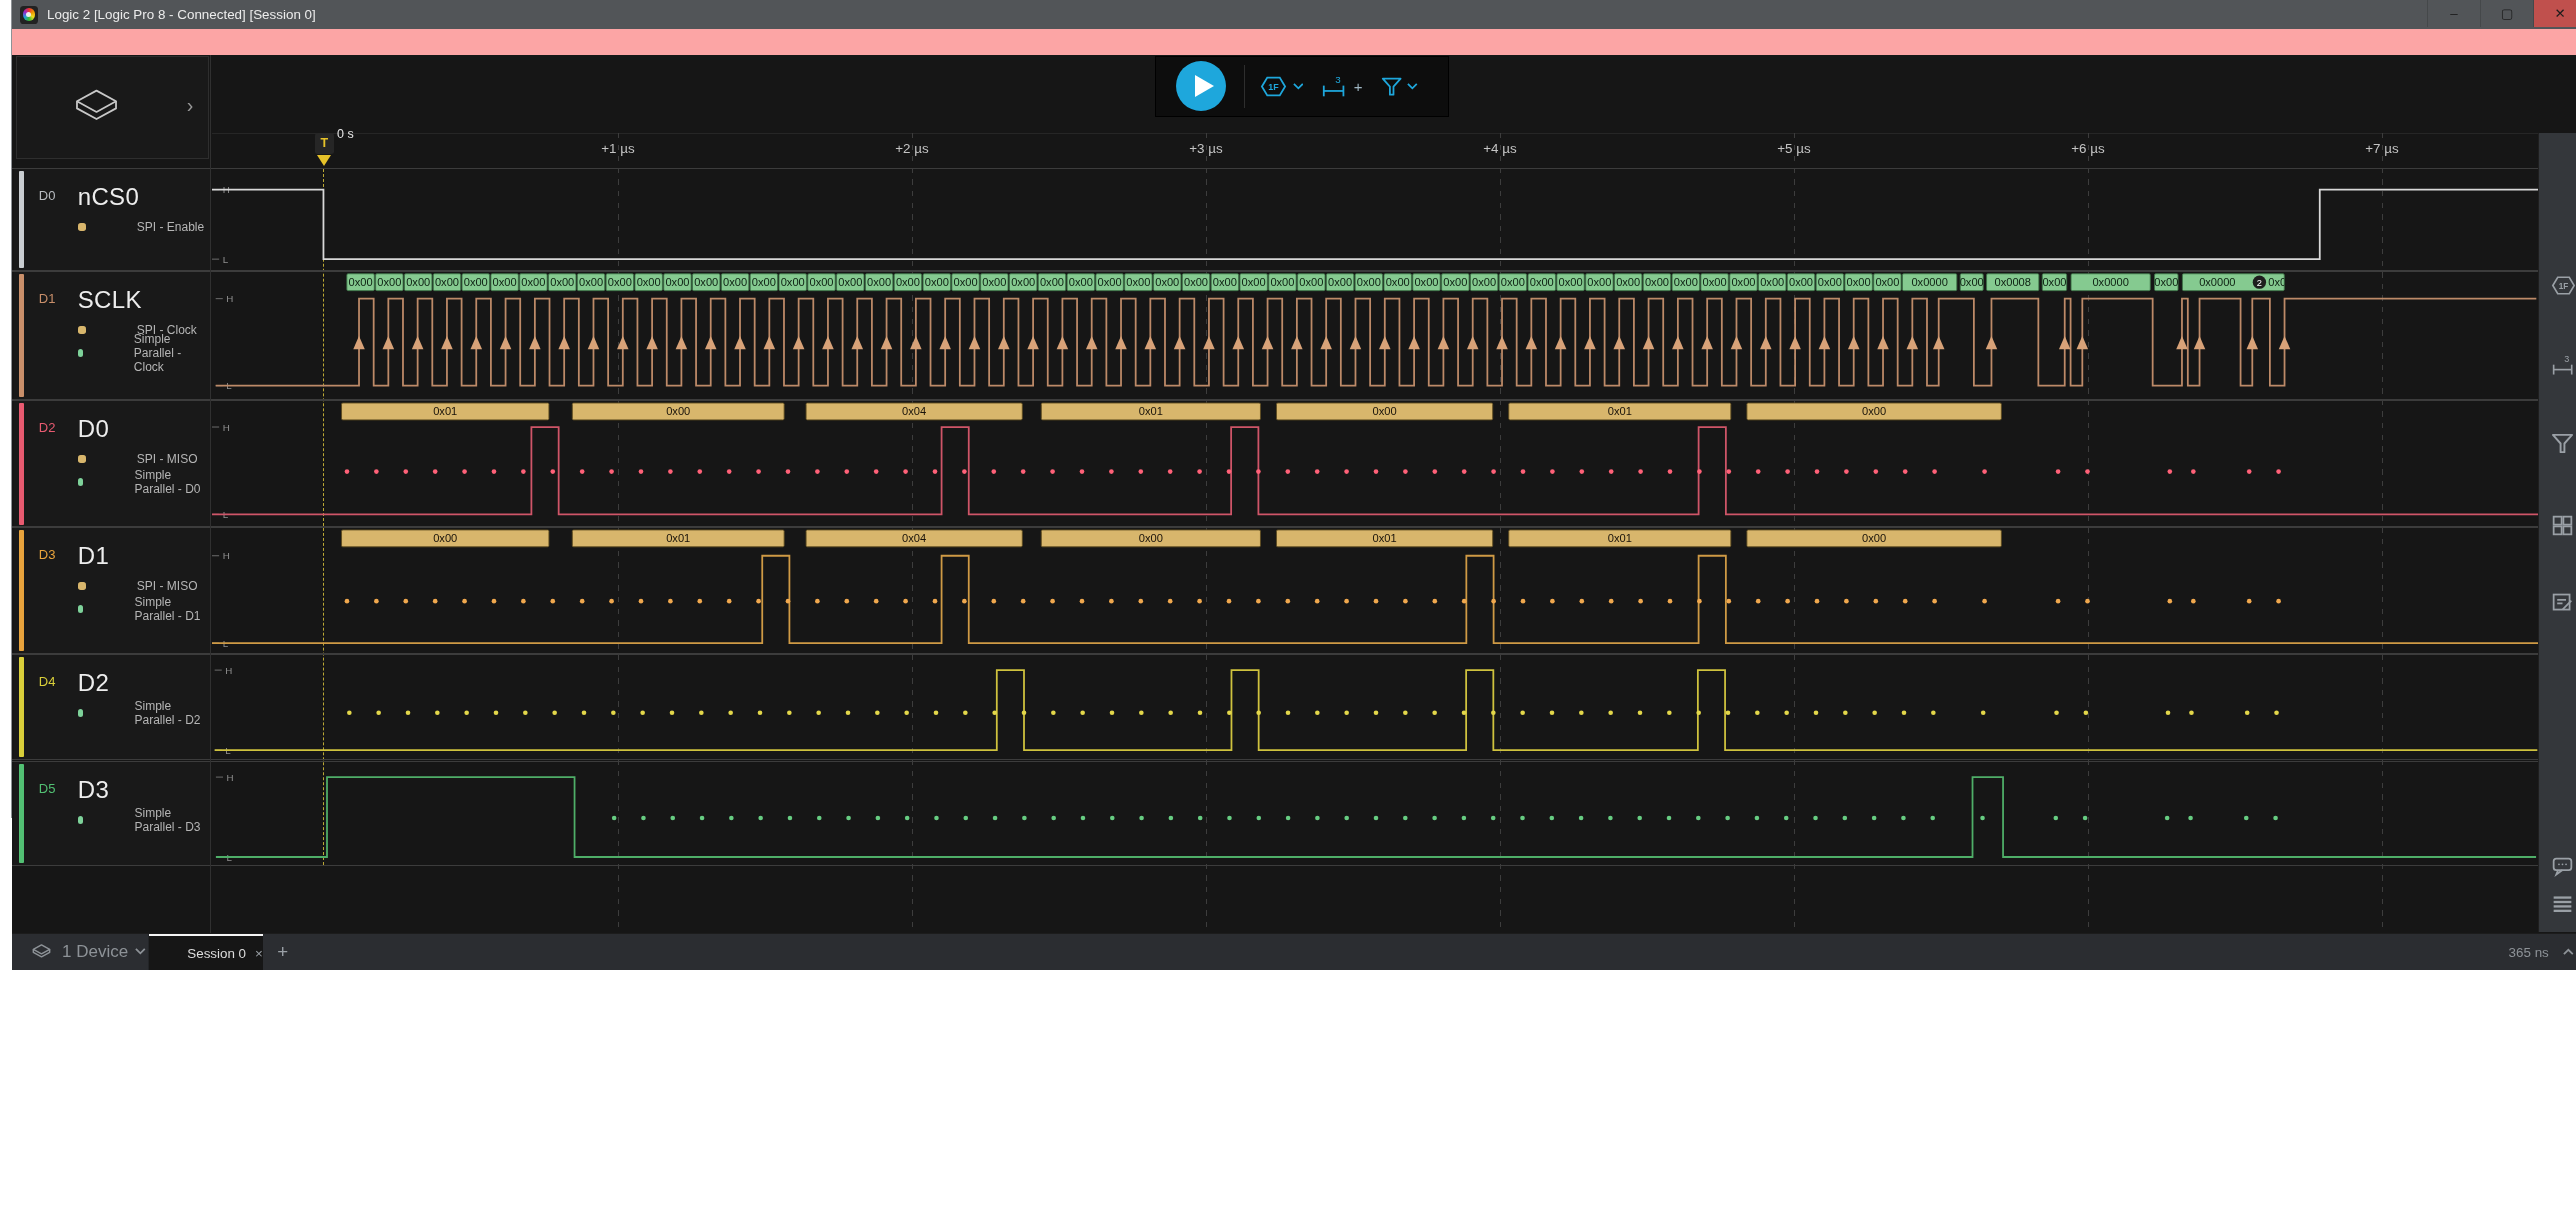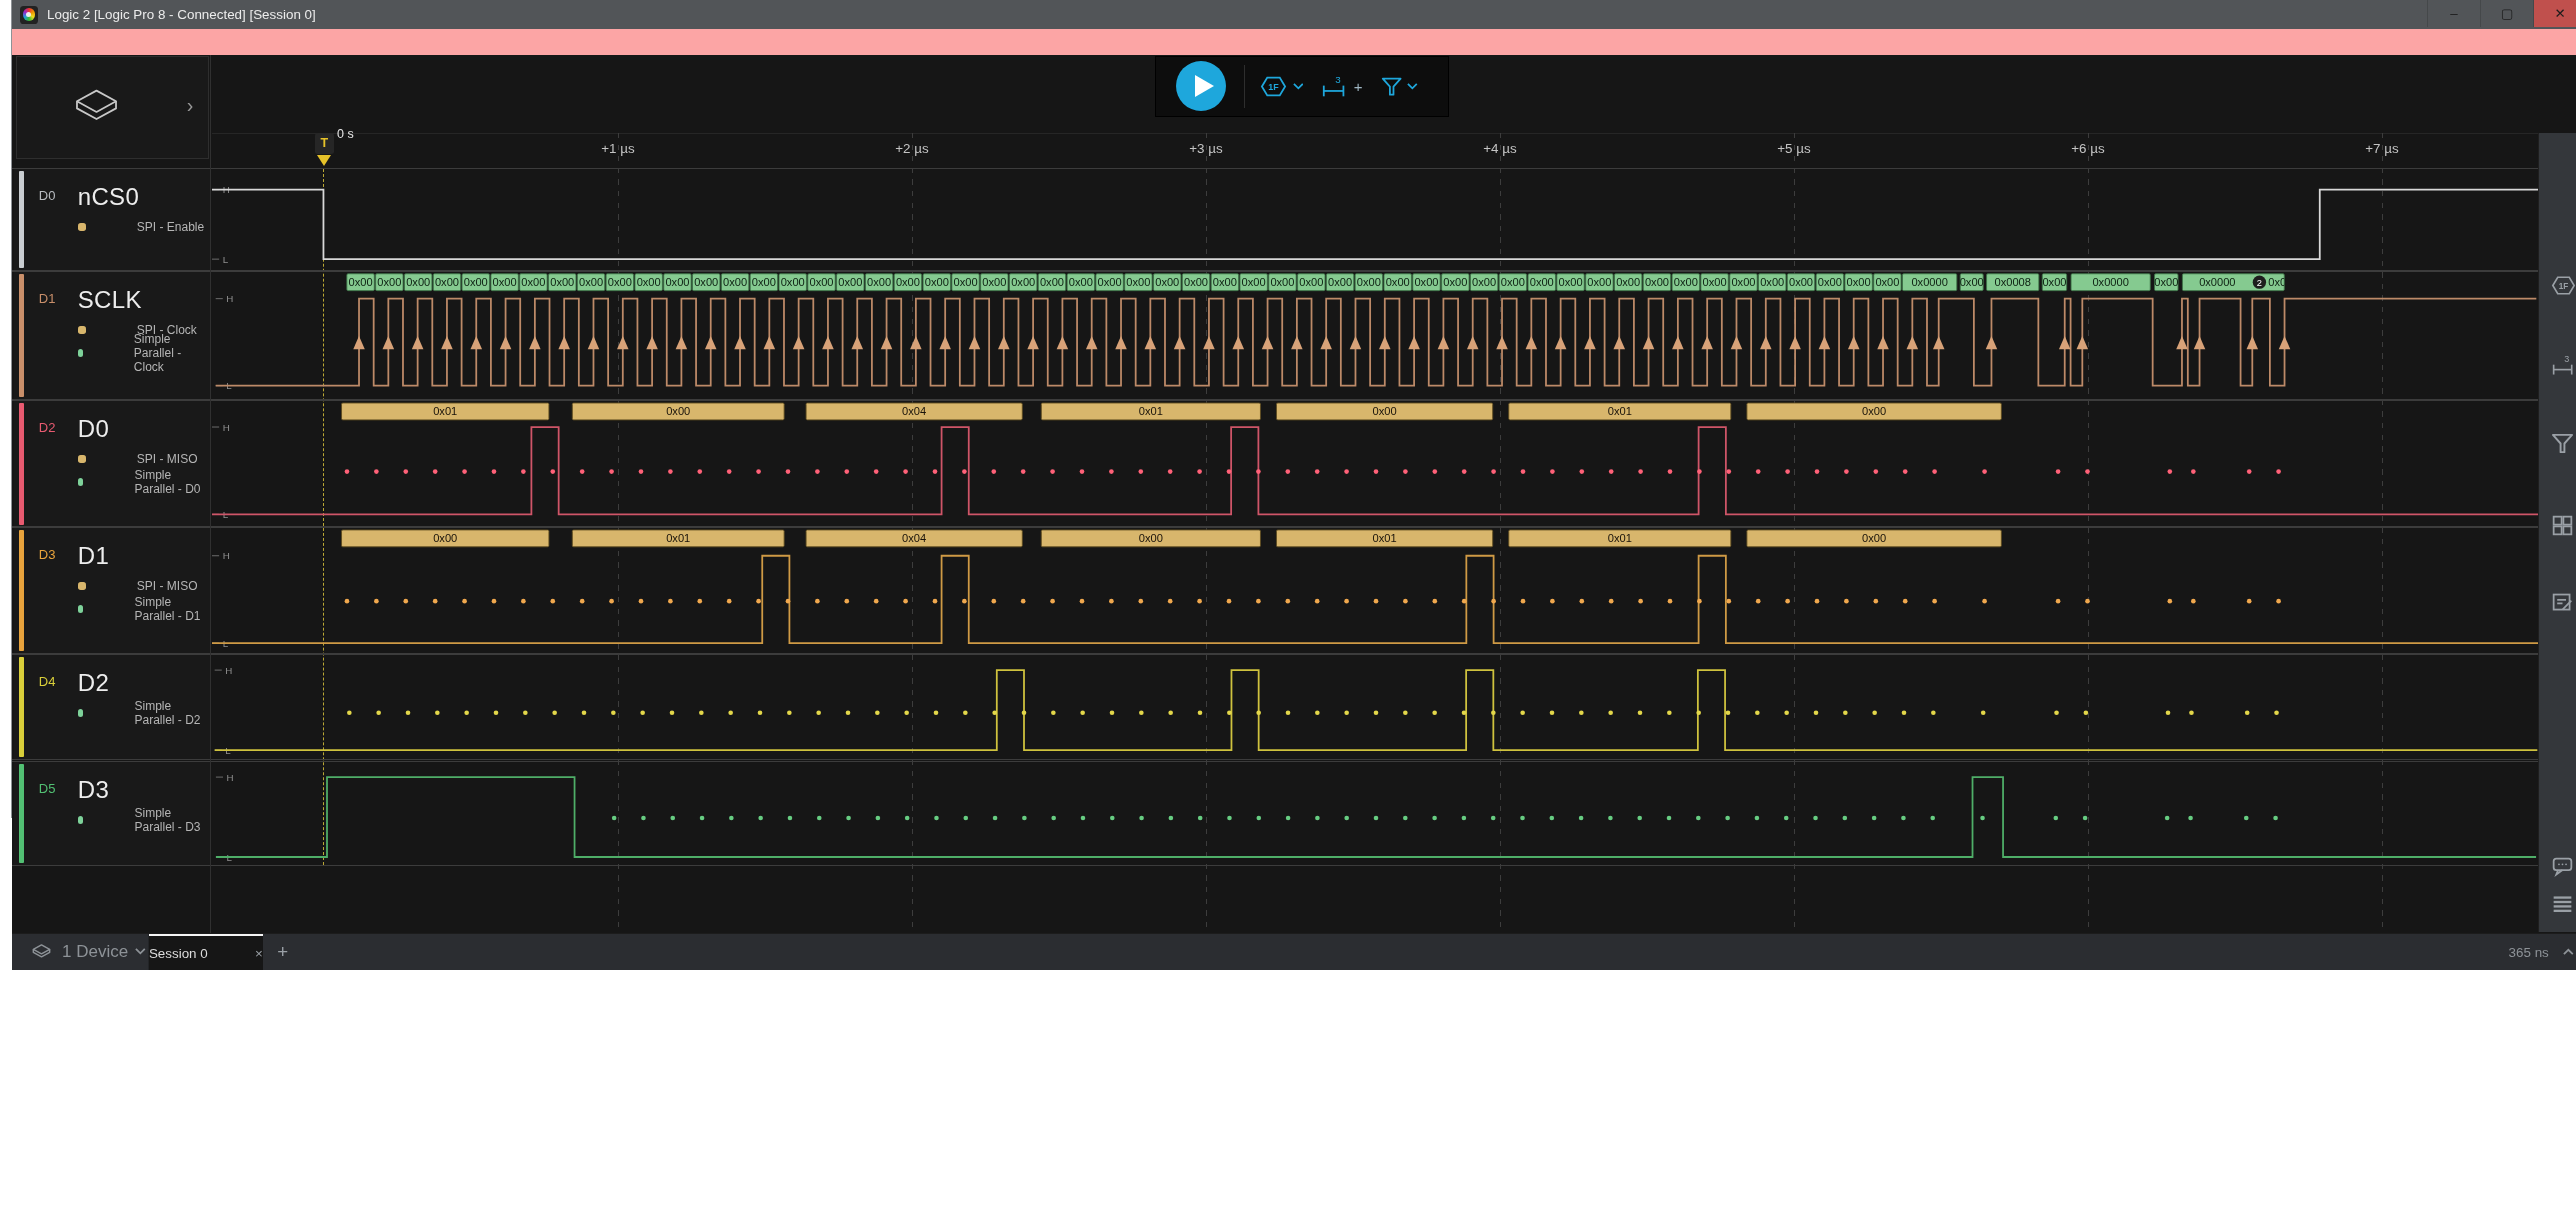--- a/index.html
+++ b/index.html
@@ -48,21 +48,21 @@
   .wave-row{position:absolute;left:200px;z-index:3;}
   .hl{font-size:11px;fill:#8f8f8f;font-family:"Liberation Sans",sans-serif;}
   
   .right-rail{position:absolute;right:0;top:78px;width:47px;height:799px;background:#34373b;border-left:0.9px solid #1f1f1f;z-index:20;}
   .rail-ico{position:absolute;left:11.6px;}
   
   .bottombar{position:absolute;left:0;top:933px;right:0;height:36px;background:#2b2d31;border-top:0.9px solid #1c1c1c;display:flex;align-items:center;z-index:40;}
   .bb-device{display:flex;align-items:center;margin-left:18px;width:118px;}
   .bb-device-label{font-size:17px;color:#8d9297;margin-left:9px;margin-right:7.1px;}
   .bb-div{width:0.9px;height:36px;background:#222427;}
-  .bb-tab{position:relative;height:36px;width:114px;background:#161616;border-top:2.7px solid #f5f5f5;box-sizing:border-box;display:flex;align-items:center;justify-content:space-between;gap:9px;}
+  .bb-tab{position:relative;height:36px;width:114px;background:#161616;border-top:2.7px solid #f5f5f5;box-sizing:border-box;display:flex;align-items:center;justify-content:flex-end;gap:9px;}
   .bb-tab-label{font-size:13.4px;color:#dcdcdc;}
   .bb-tab-close{font-size:13.4px;color:#9aa0a6;}
   .bb-plus{font-size:18.7px;color:#9aa0a6;margin-left:14.3px;}
   .bb-right{position:absolute;right:12.5px;display:flex;align-items:center;gap:14px;}
   .bb-scale{font-size:13.4px;color:#8d9297;}
   
   .caption{position:absolute;left:0;top:972px;width:2576px;height:235px;background:#ffffff;overflow:hidden;}
 </style>
 </head>
 <body>

